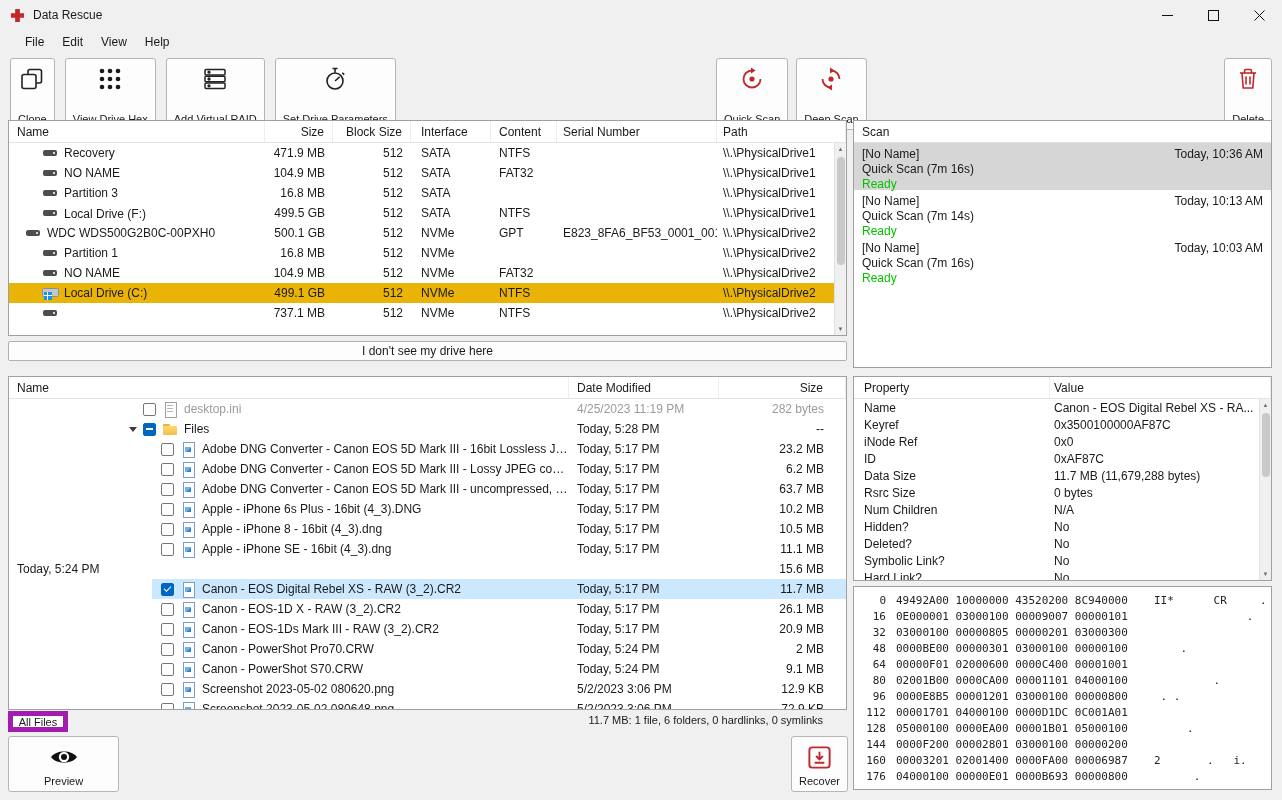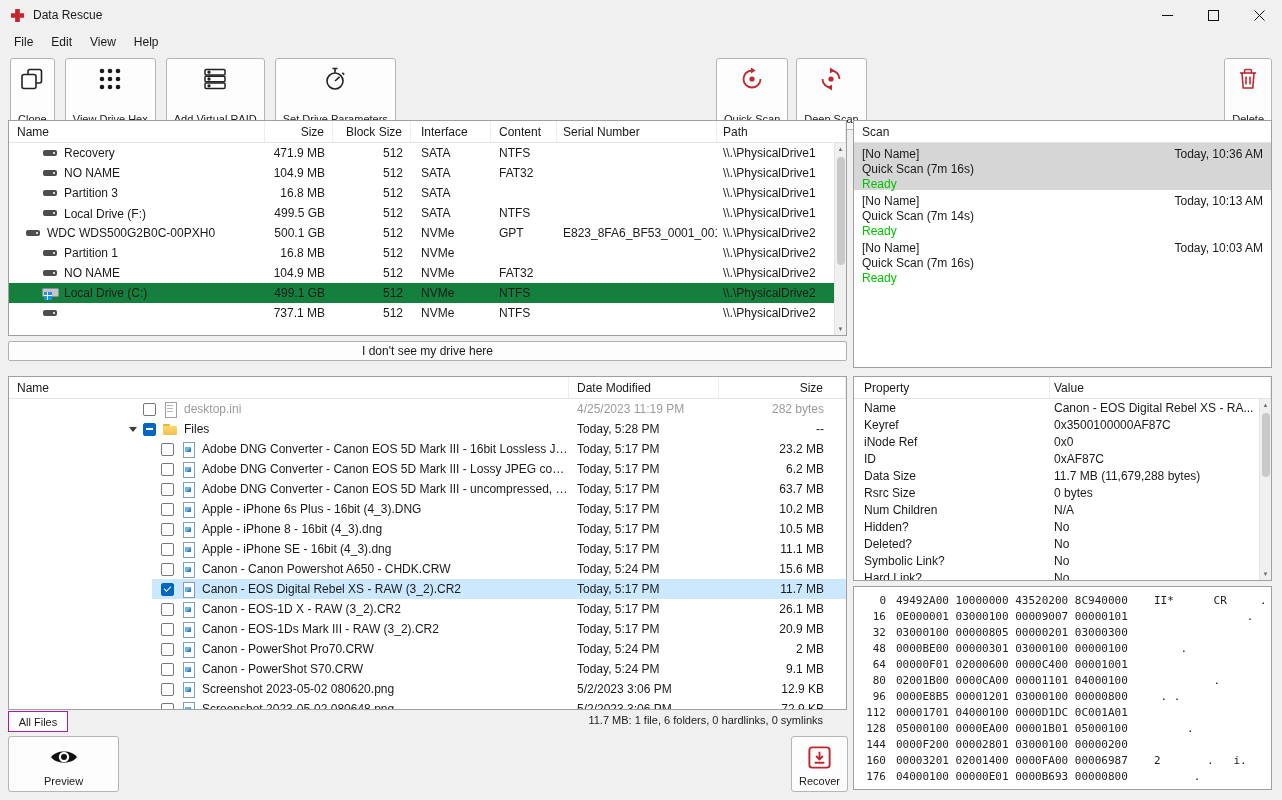--- a/index.html
+++ b/index.html
@@ -7,21 +7,21 @@
   body { font-family:"Liberation Sans", sans-serif; font-size:12px; color:#1a1a1a; background:#f0f0f0; cursor:default; }
   #app { position:relative; width:1282px; height:800px; }
 
   
   .titlebar { position:absolute; left:0; top:0; width:100%; height:30px; display:flex; align-items:center; }
   .titlebar .logo { margin:0 8px 0 10px; display:flex; }
   .win-btns { position:absolute; right:0; top:0; display:flex; }
   .win-btn { width:46px; height:30px; display:flex; align-items:center; justify-content:center; }
 
   
-  .menubar { position:absolute; left:5px; top:30px; height:24px; display:flex; align-items:center;justify-content:center; }
+  .menubar { position:absolute; left:16px; top:30px; height:24px; display:flex; align-items:center;justify-content:center; }
   .menu-item { padding:4px 9px; }
 
   
   .toolbar { position:absolute; left:0; top:56px; width:100%; height:62px; }
   .footerbar { position:absolute; left:0; top:734px; width:100%; height:64px; }
   .tb-btn { display:flex; flex-direction:column; align-items:center; justify-content:space-between;
             height:72px; padding:5px 7px 4px; background:#fdfdfd; border:1px solid #b5b5b5;
             border-radius:3px; font-size:11px; white-space:nowrap; }
   .footerbar .tb-btn { height:56px; }
   .tb-ico { height:30px; display:flex; align-items:center; justify-content:center; }
@@ -39,21 +39,21 @@
   
   #drive-panel { left:8px; top:120px; width:839px; height:216px; }
   .c-name  { flex:0 0 256px; display:flex; align-items:center; overflow:hidden; padding-left:8px; }
   .c-size  { flex:0 0 68px;  justify-content:flex-end; text-align:right; padding-right:8px; display:flex; align-items:center; }
   .c-block { flex:0 0 78px;  justify-content:flex-end; text-align:right; padding-right:8px; display:flex; align-items:center; }
   .c-iface { flex:0 0 80px;  padding-left:10px; display:flex; align-items:center; }
   .c-cont  { flex:0 0 66px;  padding-left:8px;  display:flex; align-items:center; }
   .c-serial{ flex:0 0 160px; padding-left:6px;  display:flex; align-items:center; overflow:hidden; white-space:nowrap; text-overflow:ellipsis; }
   .c-path  { flex:1; padding-left:6px; display:flex; align-items:center; overflow:hidden; white-space:nowrap; }
   .t-row { display:flex; height:20px; align-items:stretch; }
-  .t-row.sel { background:#15803d; }
+  .t-row.sel { background:#eab308; }
   .lbl { overflow:hidden; white-space:nowrap; text-overflow:ellipsis; }
   .name-inner { display:flex; align-items:center; min-width:0; }
   .icn { width:16px; height:16px; flex:0 0 16px; position:relative; margin-right:6px; }
 
   
   .icn.v-drive::before { content:""; position:absolute; left:1px; top:5px; width:14px; height:6px; border-radius:2px; background:#4d4d4d; }
   .icn.v-drive::after  { content:""; position:absolute; right:3px; top:7px; width:2px; height:2px; background:#d8d8d8; }
   .icn.v-windrive::before { content:""; position:absolute; left:0; top:3px; width:15px; height:7px; border-radius:1.5px; background:#c3c7cb; border:1px solid #8a8f94; }
   .icn.v-windrive::after { content:""; position:absolute; left:2px; top:7px; width:8px; height:8px;
       background:
@@ -97,21 +97,21 @@
   .expander.show::after { content:""; position:absolute; left:4px; top:6px;
       border-left:4px solid transparent; border-right:4px solid transparent; border-top:5px solid #3b3b3b; }
   .cb { width:13px; height:13px; flex:0 0 13px; border:1px solid #767676; border-radius:2px; background:#fff; position:relative; margin:0 6px 0 2px; }
   .cb.v-checked, .cb.v-partial { background:#0067c0; border-color:#0067c0; }
   .cb.v-checked::after { content:""; position:absolute; left:2px; top:2.5px; width:6px; height:3px;
       border-left:1.5px solid #fff; border-bottom:1.5px solid #fff; transform:rotate(-45deg); }
   .cb.v-partial::after { content:""; position:absolute; left:2px; top:4.5px; width:7px; height:2px; background:#fff; }
 
   
   #status-bar { position:absolute; left:8px; top:711px; width:839px; height:22px; }
-  #allfiles-tab { position:absolute; left:0; top:0; width:60px; height:21px; background:#fff; border:1px solid #a21caf;
+  #allfiles-tab { position:absolute; left:0; top:0; width:60px; height:21px; background:#fff; border:5px solid #a21caf;
                   display:flex; align-items:center; justify-content:center; font-size:11px; }
   #file-summary { position:absolute; right:24px; top:3px; font-size:11px; }
 
   
   #prop-panel { left:853px; top:376px; width:419px; height:205px; }
   .c-prop { flex:0 0 196px; padding-left:10px; display:flex; align-items:center; }
   .c-val  { flex:1; padding-left:4px; display:flex; align-items:center; overflow:hidden; white-space:nowrap; }
   .p-row { display:flex; height:17px; align-items:stretch; }
 
   
@@ -546,28 +546,20 @@
               <span class="cb v-unchecked"></span>
               <span class="icn v-image"></span>
               <span class="lbl">Apple - iPhone SE - 16bit (4_3).dng</span>
             </span>
           </div>
           <div class="c-fdate">Today, 5:17 PM</div>
           <div class="c-fsize">11.1 MB</div>
         </div>
 
         <div class="f-row">
-          <div class="c-fname">
-            <span class="name-inner" style="padding-left: 126px;">
-              <span class="expander"></span>
-              <span class="cb v-unchecked"></span>
-              <span class="icn v-image"></span>
-              <span class="lbl">Canon - Canon Powershot A650 - CHDK.CRW</span>
-            </span>
-          </div>
           <div class="c-fdate">Today, 5:24 PM</div>
           <div class="c-fsize">15.6 MB</div>
         </div>
 
         <div class="f-row sel">
           <div class="c-fname">
             <span class="name-inner" style="padding-left: 126px;">
               <span class="expander"></span>
               <span class="cb v-checked"></span>
               <span class="icn v-image"></span>

